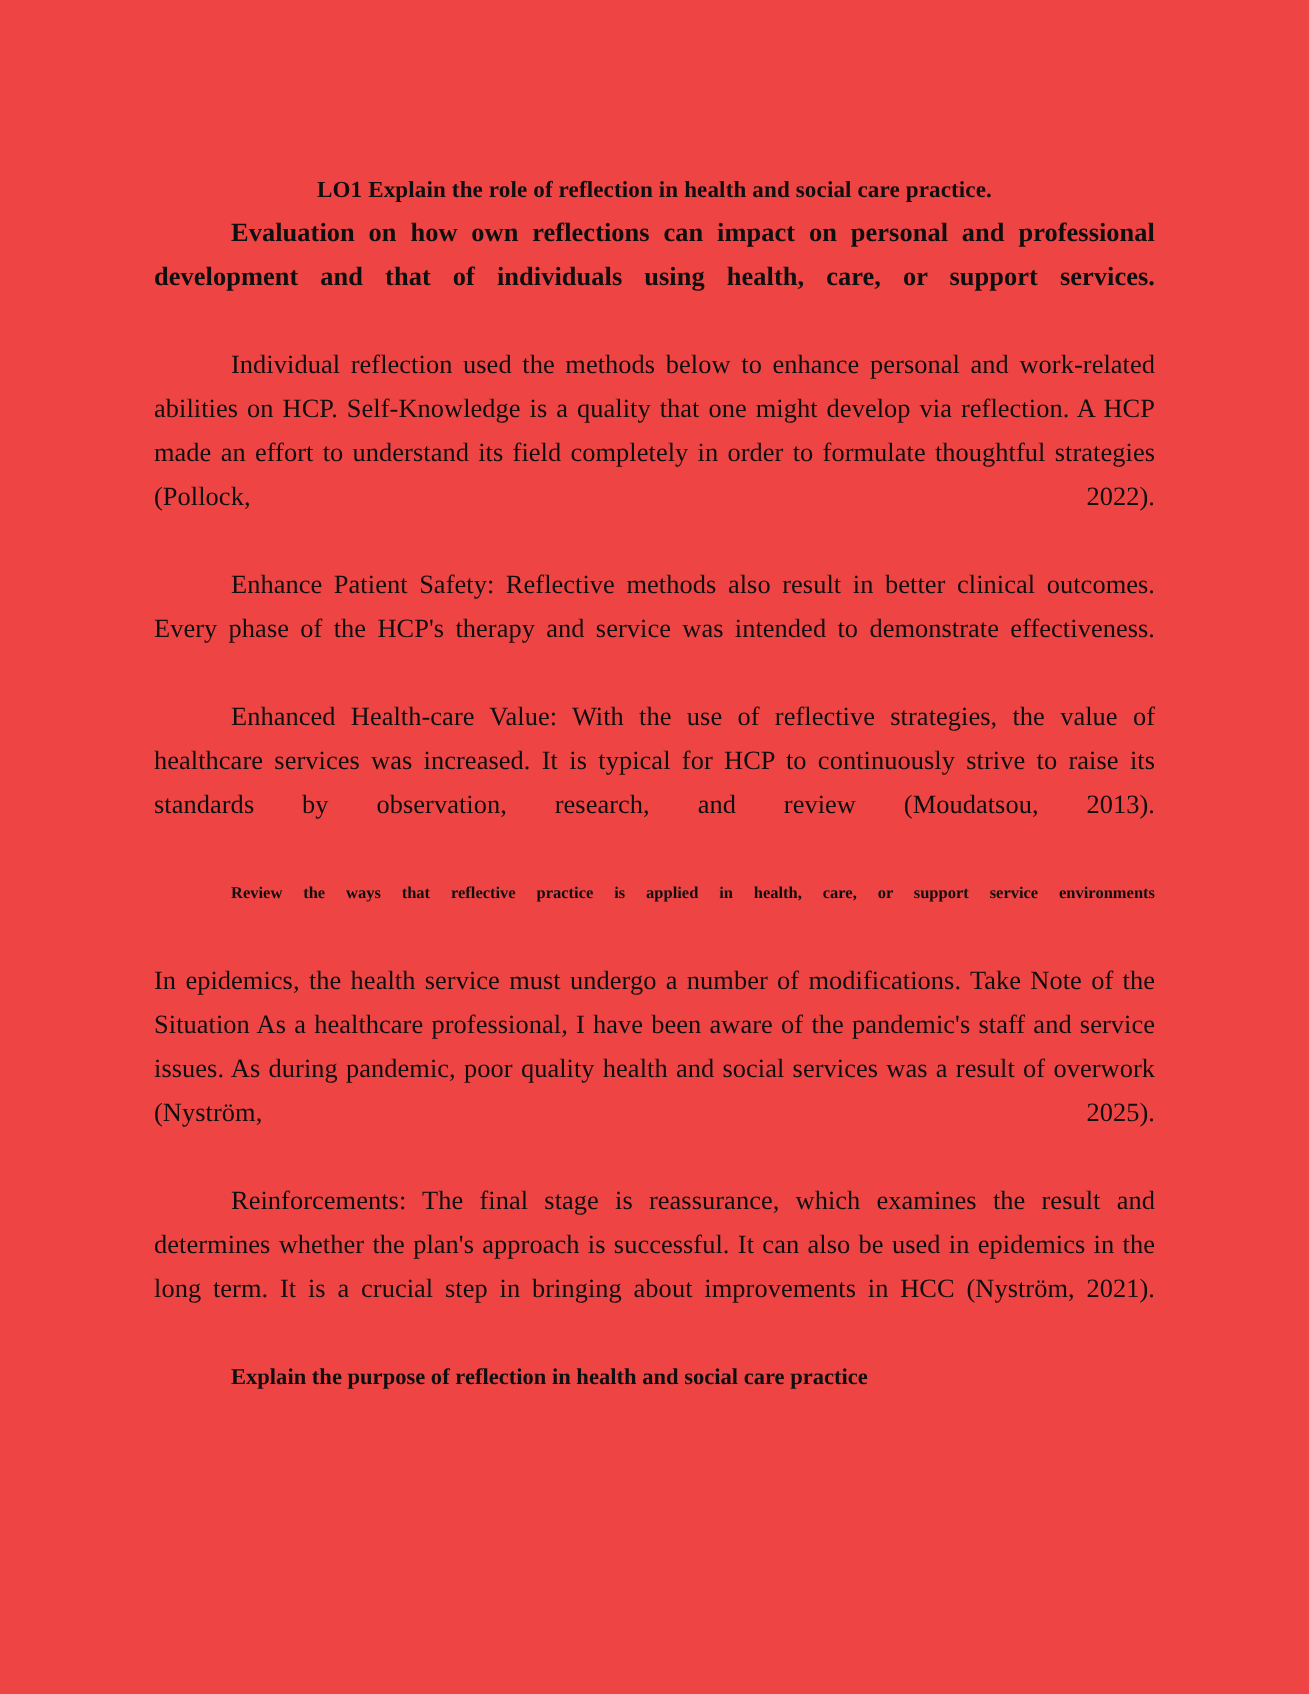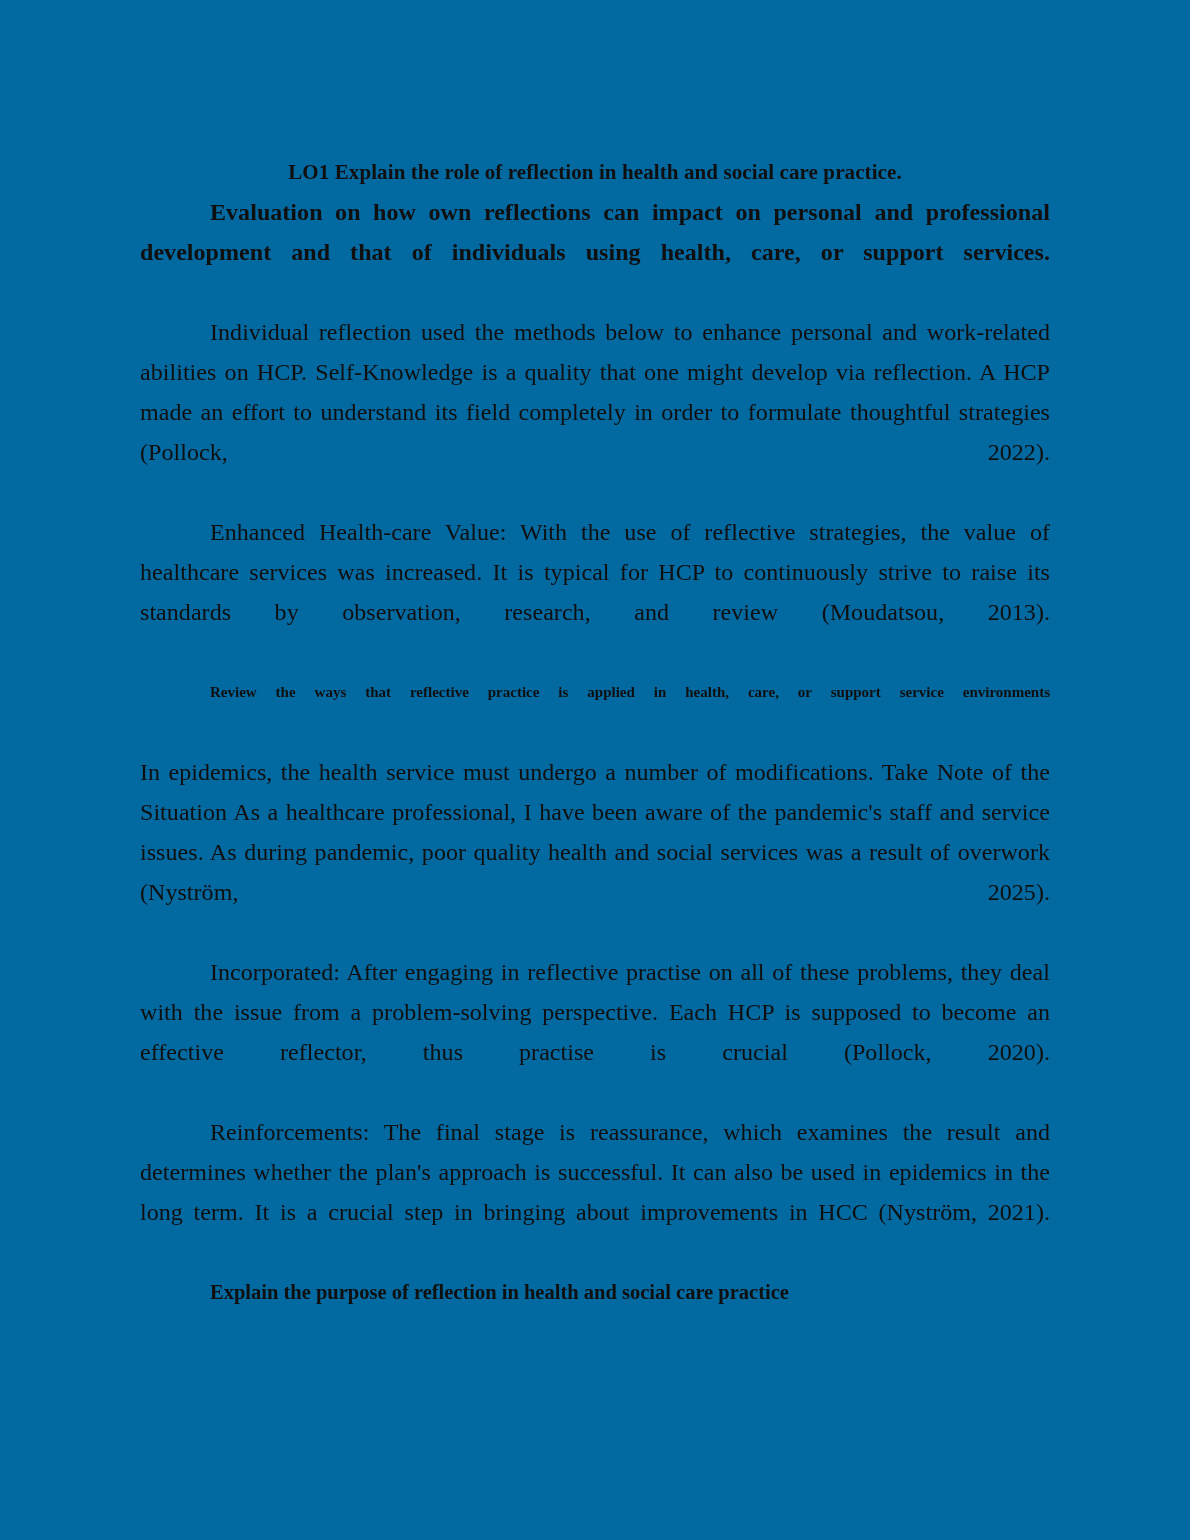--- a/index.html
+++ b/index.html
@@ -5,21 +5,21 @@
   html, body {
     margin: 0;
     padding: 0;
     background: #ffffff;
   }
 
   .page {
     position: relative;
     width: 1190px;
     height: 1540px;
-    background: #0369a1;
+    background: #ef4444;
     box-sizing: border-box;
     overflow: hidden;
   }
 
   .content {
     position: absolute;
     left: 140px;
     top: 152px;
     width: 910px;
     font-family: "Liberation Serif", "DejaVu Serif", serif;
@@ -96,27 +96,27 @@
 <div class="page">
   <div class="content">
 
     <h1 class="doc-title">LO1 Explain the role of reflection in health and social care practice.</h1>
 
     <p class="para indent bold">Evaluation on how own reflections can impact on personal and professional development and that of individuals using health, care, or support services.</p>
 
     <p class="para indent">Individual reflection used the methods below to enhance personal and work-related abilities on HCP. Self-Knowledge is a quality that one might develop via reflection. A HCP made an effort to understand its field completely in order to formulate thoughtful strategies (Pollock, 2022).</p>
 
 
+    <p class="para indent">Enhance Patient Safety: Reflective methods also result in better clinical outcomes. Every phase of the HCP's therapy and service was intended to demonstrate effectiveness.</p>
 
     <p class="para indent">Enhanced Health-care Value: With the use of reflective strategies, the value of healthcare services was increased. It is typical for HCP to continuously strive to raise its standards by observation, research, and review (Moudatsou, 2013).</p>
 
     <p class="heading">Review the ways that reflective practice is applied in health, care, or support service environments</p>
 
     <p class="para noindent">In epidemics, the health service must undergo a number of modifications. Take Note of the Situation As a healthcare professional, I have been aware of the pandemic's staff and service issues. As during pandemic, poor quality health and social services was a result of overwork (Nyström, 2025).</p>
 
-    <p class="para indent">Incorporated: After engaging in reflective practise on all of these problems, they deal with the issue from a problem-solving perspective. Each HCP is supposed to become an effective reflector, thus practise is crucial (Pollock, 2020).</p>
 
     <p class="para indent">Reinforcements: The final stage is reassurance, which examines the result and determines whether the plan's approach is successful. It can also be used in epidemics in the long term. It is a crucial step in bringing about improvements in HCC (Nyström, 2021).</p>
 
     <p class="heading-single">Explain the purpose of reflection in health and social care practice</p>
 
   </div>
 </div>
 
 </body></html>

